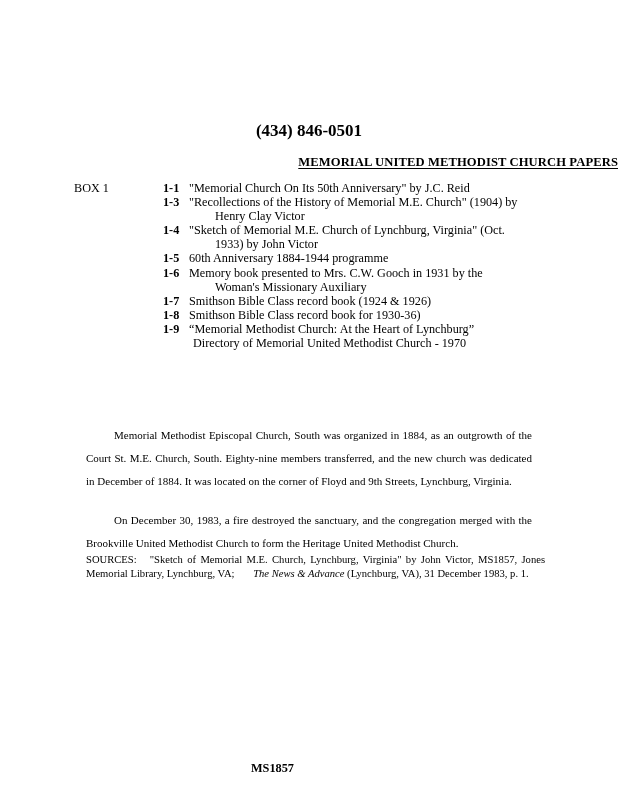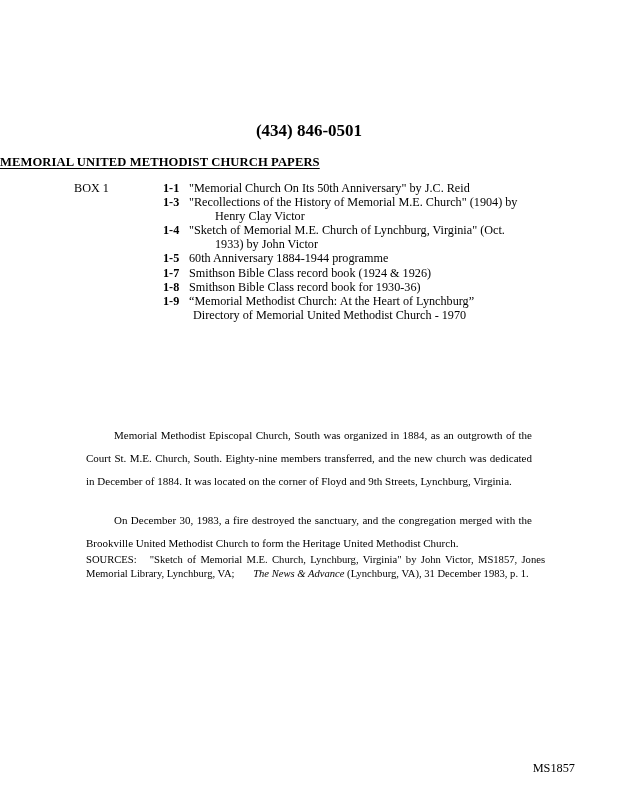--- a/index.html
+++ b/index.html
@@ -47,21 +47,21 @@
     font-weight: bold;
     font-size: 17px;
     line-height: 15px;
   }
 
   .section-title-wrap {
     position: absolute;
     left: 0;
     top: 152px;
     width: 618px;
-    text-align: left;
+    text-align: right;
   }
   .section-title {
     display: inline-block;
     font-weight: bold;
     font-size: 12.6px;
     line-height: 16px;
     text-decoration: underline;
     text-underline-offset: 2px;
     letter-spacing: 0.1px;
   }
@@ -140,25 +140,24 @@
     font-style: italic;
     margin-left: 16px;
   }
 
   
   .footer-id {
     position: absolute;
     left: 0;
     top: 761px;
     width: 545px;
-    text-align: right;
-    font-weight: normal;
+    text-align: center;
+    font-weight: bold;
     font-size: 12.3px;
     line-height: 15px;
-    padding-left: 30px;
   }
 </style>
 </head>
 <body>
 
 <div class="page">
 
 
   <div class="phone">(434) 846-0501</div>
 
@@ -186,20 +185,25 @@
         <span class="folder-num">1-4</span>
         <span class="folder-text">"Sketch of Memorial M.E. Church of Lynchburg, Virginia" (Oct.</span>
         <span class="folder-cont">1933) by John Victor</span>
       </div>
 
       <div class="folder-item">
         <span class="folder-num">1-5</span>
         <span class="folder-text">60th Anniversary 1884-1944 programme</span>
       </div>
 
+      <div class="folder-item">
+        <span class="folder-num">1-6</span>
+        <span class="folder-text">Memory book presented to Mrs. C.W. Gooch in 1931 by the</span>
+        <span class="folder-cont">Woman's Missionary Auxiliary</span>
+      </div>
 
       <div class="folder-item">
         <span class="folder-num">1-7</span>
         <span class="folder-text">Smithson Bible Class record book (1924 &amp; 1926)</span>
       </div>
 
       <div class="folder-item">
         <span class="folder-num">1-8</span>
         <span class="folder-text">Smithson Bible Class record book for 1930-36)</span>
       </div>

